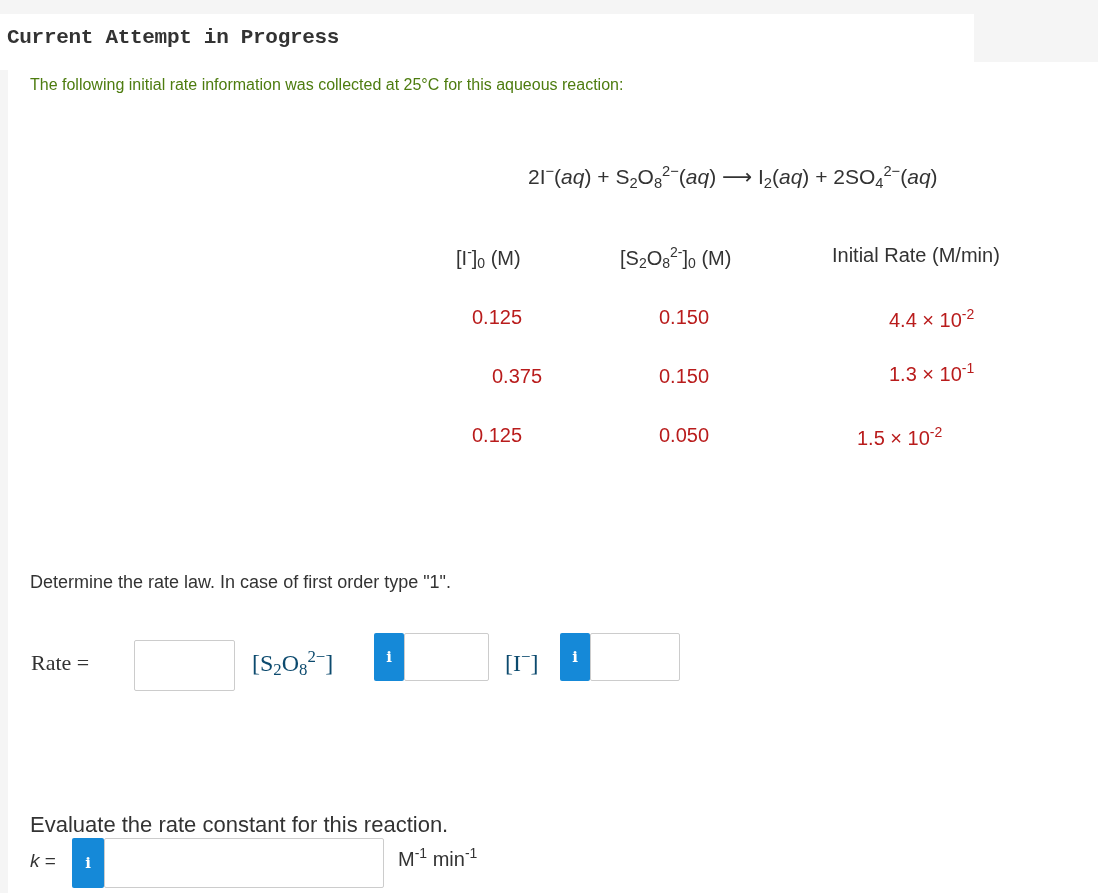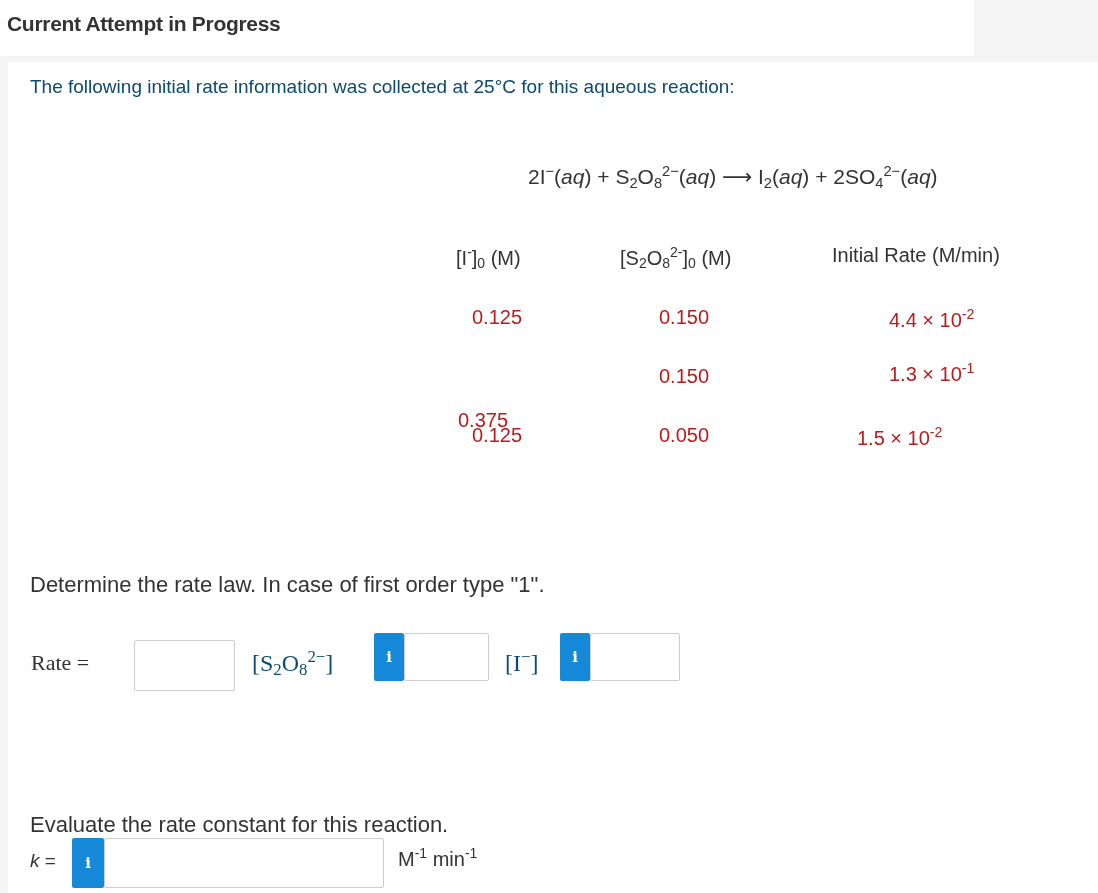--- a/index.html
+++ b/index.html
@@ -4,40 +4,41 @@
 <style>
   * { box-sizing: border-box; margin: 0; padding: 0; }
   body {
     width: 1098px; height: 893px; overflow: hidden;
     background: #f5f5f5;
     font-family: "Liberation Sans", "DejaVu Sans", sans-serif;
     color: #333;
     position: relative;
   }
   .header {
-    position: absolute; left: 0; top: 0; width: 974px; height: 56px;
+    position: absolute; left: 0; top: 14px; width: 974px; height: 56px;
     background: #ffffff;
+    font-family: Liberation Mono, monospace;
   }
   .header-title {
     position: absolute; left: 7px; top: 12px;
     font-size: 21px; font-weight: bold; color: #333; letter-spacing: -0.3px;
   }
   .panel {
     position: absolute; left: 8px; top: 62px; width: 1090px; height: 831px;
     background: #ffffff;
   }
   .abs { position: absolute; white-space: nowrap; }
-  .intro { left: 30px; top: 76px; font-size: 19px; color: #0c4a6e; text-align: center; }
+  .intro { left: 30px; top: 76px; font-size: 16px; color: #4d7c0f; text-align: center; }
   .equation { left: 528px; top: 163px; font-size: 21px; color: #333; }
   .equation i { font-style: italic; }
   sub { font-size: 0.7em; vertical-align: -0.25em; }
   sup { font-size: 0.7em; vertical-align: 0.55em; }
   .th { font-size: 20px; color: #333; top: 244px; }
   .td { font-size: 20px; color: #b91c1c; }
-  .determine { left: 30px; top: 572px; font-size: 22px; }
+  .determine { left: 30px; top: 572px; font-size: 18px; }
   .evaluate { left: 30px; top: 768px; font-size: 22px; margin-top: 44px; }
   .rate-label { left: 31px; top: 650px; font-family: "Liberation Serif", serif; font-size: 22px; text-align: right; }
   .serif { font-family: "Liberation Serif", serif; font-size: 24px; color: #0c4a6e; }
   .box {
     position: absolute; background: #fff; border: 1px solid #ccc; border-radius: 2px;
   }
   .info-btn {
     position: absolute; background: #1589d8; color: #fff; border-radius: 2px;
     font-family: "DejaVu Serif", serif; font-weight: bold; font-size: 15px;
     display: flex; align-items: center; justify-content: center;
@@ -59,21 +60,21 @@
 <div class="abs equation">2I<sup>−</sup>(<i>aq</i>) + S<sub>2</sub>O<sub>8</sub><sup>2−</sup>(<i>aq</i>) ⟶ I<sub>2</sub>(<i>aq</i>) + 2SO<sub>4</sub><sup>2−</sup>(<i>aq</i>)</div>
 
 <div class="abs th" style="left:456px;text-align:center;">[I<sup>-</sup>]<sub>0</sub> (M)</div>
 <div class="abs th" style="left:620px;">[S<sub>2</sub>O<sub>8</sub><sup>2-</sup>]<sub>0</sub> (M)</div>
 <div class="abs th" style="left:832px;">Initial Rate (M/min)</div>
 
 <div class="abs td" style="left:472px; top:306px;">0.125</div>
 <div class="abs td" style="left:659px; top:306px;">0.150</div>
 <div class="abs td" style="left:889px; top:306px;"><span>4.4 × 10</span><sup>-2</sup></div>
 
-<div class="abs td" style="left:458px; top:365px;margin-top:44px;">0.375</div>
+<div class="abs td" style="left:492px; top:365px;">0.375</div>
 <div class="abs td" style="left:659px; top:365px;">0.150</div>
 <div class="abs td" style="left:889px; top:360px;"><span>1.3 × 10</span><sup>-1</sup></div>
 
 <div class="abs td" style="left:472px; top:424px;">0.125</div>
 <div class="abs td" style="left:659px; top:424px;">0.050</div>
 <div class="abs td" style="left:857px; top:424px;"><span>1.5 × 10</span><sup>-2</sup></div>
 
 <div class="abs determine">Determine the rate law. In case of first order type "1".</div>
 <div class="abs rate-label">Rate =</div>
 <input class="box" style="left: 134px; top: 640px; width: 101px; height: 51px;" value="">

